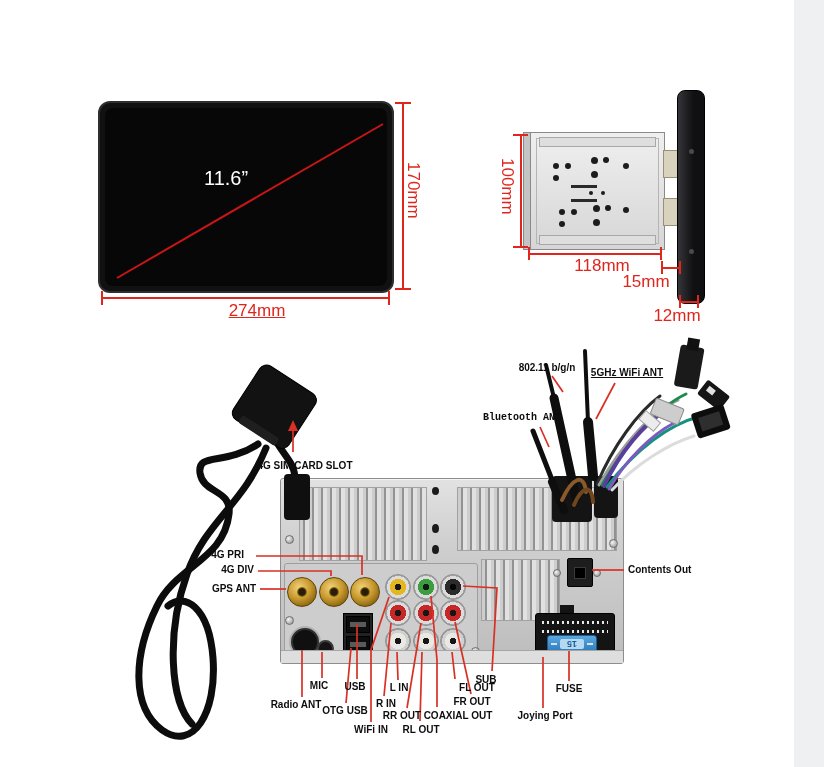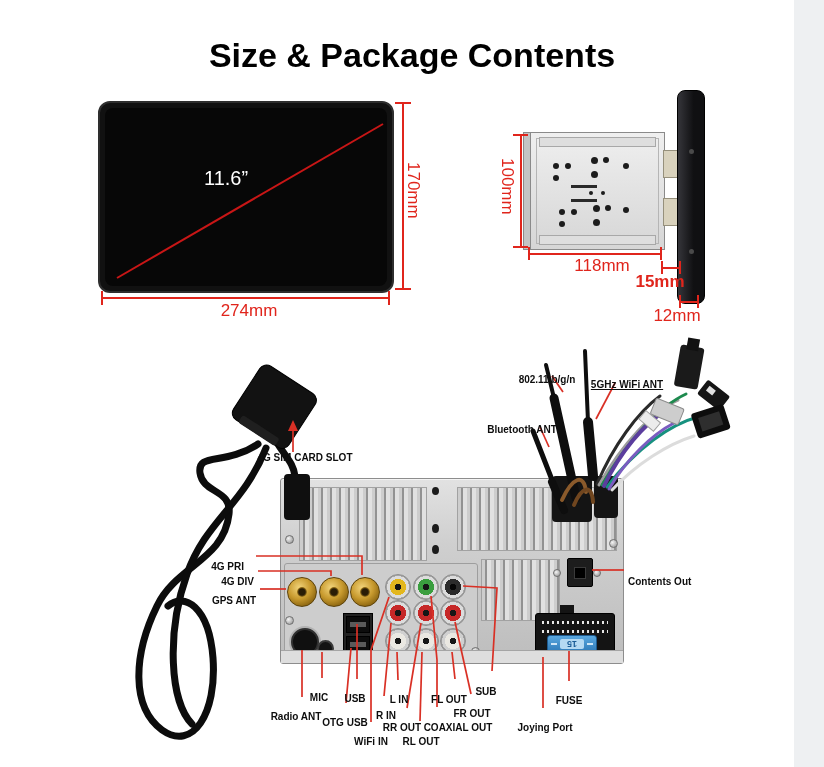--- a/index.html
+++ b/index.html
@@ -67,50 +67,49 @@
   .joying .pins{position:absolute;left:6px;width:66px;height:3px;
         background:repeating-linear-gradient(90deg,#e6e6e6 0 2px,transparent 2px 5px);}
   .jtab{position:absolute;left:279px;top:126px;width:14px;height:10px;background:#141414;}
   .fuse{position:absolute;left:11px;top:21px;width:48px;height:16px;border-radius:3px;
         background:linear-gradient(180deg,#5aa8e0,#2f7ab8);border:1px solid #1d5a8f;}
   .fuse .win{position:absolute;left:12px;top:3px;width:24px;height:10px;background:#b5d9f2;border-radius:2px;
         text-align:center;font-size:9px;font-weight:700;color:#1c5d97;line-height:10px;transform:rotate(180deg);}
   .fuse .nub{position:absolute;top:7px;width:6px;height:2px;background:#cfe6f6;}
 
   
-  .lbl{position:absolute;color:#0d0d0d;font-size:10px;font-weight:700;white-space:nowrap;text-align:center;z-index:5;margin-top:12px;}
+  .lbl{position:absolute;color:#0d0d0d;font-size:10px;font-weight:700;white-space:nowrap;text-align:center;z-index:5;}
   .lbl.r{text-align:right;}
   .lbl.l{text-align:left;}
   svg.overlay{position:absolute;left:0;top:0;z-index:4;pointer-events:none;}
 </style>
 </head>
 <body>
 
 <div class="canvas">
   <div class="gutter"></div>
-  <div class="title">Size &amp; Package Contents</div>
 
   <div class="tablet">
     <div class="screen">
       <svg width="288" height="184">
         <line x1="12" y1="170" x2="278" y2="16" stroke="#c81616" stroke-width="2"></line>
       </svg>
     </div>
   </div>
   <div class="diag-label">11.6”</div>
 
   <div class="rl" style="left:395px;top:102px;width:16px;height:2px;"></div>
   <div class="rl" style="left:402px;top:104px;width:2px;height:184px;"></div>
   <div class="rl" style="left:395px;top:288px;width:16px;height:2px;"></div>
   <div class="dim vtext" style="left:423px;top:162px;">170mm</div>
 
   <div class="rl" style="left:101px;top:291px;width:2px;height:14px;"></div>
   <div class="rl" style="left:101px;top:297px;width:289px;height:2px;"></div>
   <div class="rl" style="left:388px;top:291px;width:2px;height:14px;"></div>
-  <div class="dim c" style="left:203px;top:301px;width:92px;">274mm</div>
+  <div class="dim c" style="left:211px;top:301px;width:92px;text-decoration:underline;">274mm</div>
 
   <div class="flange"></div>
   <div class="cage">
     <div class="inner"></div>
     <div class="rail" style="top:4px;"></div>
     <div class="rail" style="top:102px;"></div>
     <div class="dot" style="left:22px;top:30px;width:6px;height:6px;"></div>
     <div class="dot" style="left:34px;top:30px;width:6px;height:6px;"></div>
     <div class="dot" style="left:22px;top:42px;width:6px;height:6px;"></div>
     <div class="dot" style="left:60px;top:24px;width:7px;height:7px;"></div>
@@ -142,21 +141,21 @@
   <div class="dim vtext" style="left:517px;top:158px;">100mm</div>
 
   <div class="rl" style="left:528px;top:247px;width:2px;height:13px;"></div>
   <div class="rl" style="left:528px;top:253px;width:134px;height:2px;"></div>
   <div class="rl" style="left:660px;top:247px;width:2px;height:13px;"></div>
   <div class="dim c" style="left:558px;top:256px;width:88px;">118mm</div>
 
   <div class="rl" style="left:661px;top:261px;width:2px;height:13px;"></div>
   <div class="rl" style="left:661px;top:267px;width:20px;height:2px;"></div>
   <div class="rl" style="left:679px;top:261px;width:2px;height:13px;"></div>
-  <div class="dim c" style="left:620px;top:272px;width:80px;font-weight:bold;">15mm</div>
+  <div class="dim c" style="left:606px;top:272px;width:80px;">15mm</div>
 
   <div class="rl" style="left:679px;top:295px;width:2px;height:13px;"></div>
   <div class="rl" style="left:679px;top:301px;width:20px;height:2px;"></div>
   <div class="rl" style="left:697px;top:295px;width:2px;height:13px;"></div>
   <div class="dim c" style="left:637px;top:306px;width:80px;">12mm</div>
 
   <div class="unit">
     <div class="ribs" style="left:18px;top:8px;width:126px;height:72px;"></div>
     <div class="ribs" style="left:176px;top:8px;width:158px;height:62px;"></div>
     <div class="ribs" style="left:200px;top:80px;width:77px;height:60px;"></div>
@@ -289,36 +288,36 @@
       <polyline points="431,596 437,660 437,707"></polyline>
       <line x1="452" y1="652" x2="455" y2="679"></line>
       <line x1="455" y1="622" x2="471" y2="694"></line>
       <polyline points="463,586 497,588 492,671"></polyline>
       <line x1="569" y1="651" x2="569" y2="681"></line>
       <line x1="543" y1="657" x2="543" y2="708"></line>
     </g>
     <polygon points="293,420 288,431 298,431" fill="#d93025"></polygon>
   </svg>
 
-  <div class="lbl" style="left:230px;top:440px;width:150px;">4G SIM CARD SLOT</div>
+  <div class="lbl" style="left:230px;top:460px;width:150px;">4G SIM CARD SLOT</div>
   <div class="lbl" style="left:487px;top:362px;width:120px;">802.11 b/g/n</div>
   <div class="lbl" style="left:567px;top:367px;width:120px;text-decoration:underline;">5GHz WiFi ANT</div>
-  <div class="lbl" style="left:462px;top:412px;width:120px;">Bluetooth ANT</div>
+  <div class="lbl" style="left:462px;top:412px;width:120px;font-family:Liberation Mono, monospace;">Bluetooth ANT</div>
   <div class="lbl r" style="left:184px;top:549px;width:60px;">4G PRI</div>
   <div class="lbl r" style="left:194px;top:564px;width:60px;">4G DIV</div>
   <div class="lbl r" style="left:174px;top:583px;width:82px;text-align:right;">GPS ANT</div>
   <div class="lbl l" style="left:628px;top:564px;width:90px;">Contents Out</div>
   <div class="lbl" style="left:246px;top:699px;width:100px;">Radio ANT</div>
   <div class="lbl" style="left:289px;top:680px;width:60px;">MIC</div>
   <div class="lbl" style="left:325px;top:681px;width:60px;">USB</div>
   <div class="lbl" style="left:295px;top:705px;width:100px;">OTG USB</div>
   <div class="lbl" style="left:321px;top:724px;width:100px;">WiFi IN</div>
   <div class="lbl" style="left:369px;top:682px;width:60px;">L IN</div>
   <div class="lbl" style="left:356px;top:698px;width:60px;">R IN</div>
   <div class="lbl" style="left:362px;top:710px;width:80px;">RR OUT</div>
   <div class="lbl" style="left:381px;top:724px;width:80px;">RL OUT</div>
   <div class="lbl" style="left:398px;top:710px;width:120px;">COAXIAL OUT</div>
-  <div class="lbl" style="left:409px;top:682px;width:80px;text-align:center;">FL OUT</div>
+  <div class="lbl" style="left:437px;top:682px;width:80px;text-align:center;">FL OUT</div>
   <div class="lbl" style="left:432px;top:696px;width:80px;">FR OUT</div>
   <div class="lbl" style="left:456px;top:674px;width:60px;">SUB</div>
   <div class="lbl" style="left:529px;top:683px;width:80px;">FUSE</div>
   <div class="lbl" style="left:495px;top:710px;width:100px;">Joying Port</div>
 </div>
 
 </body></html>

